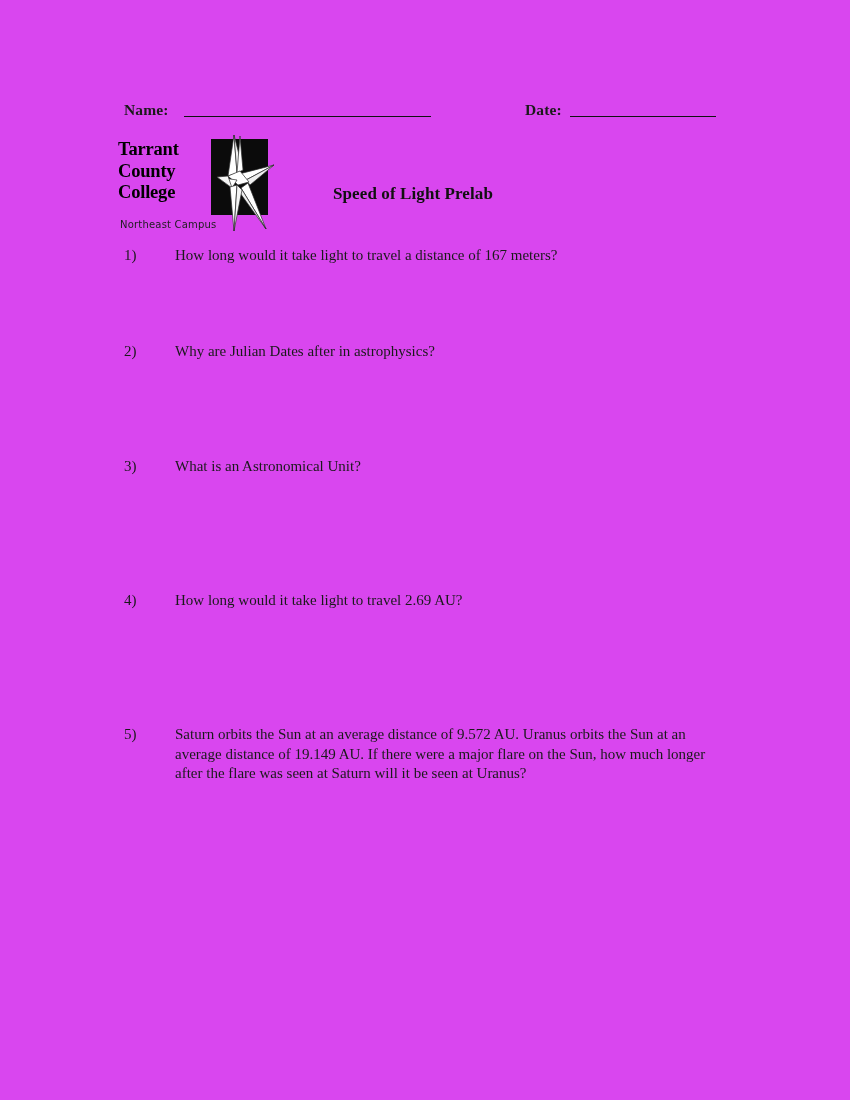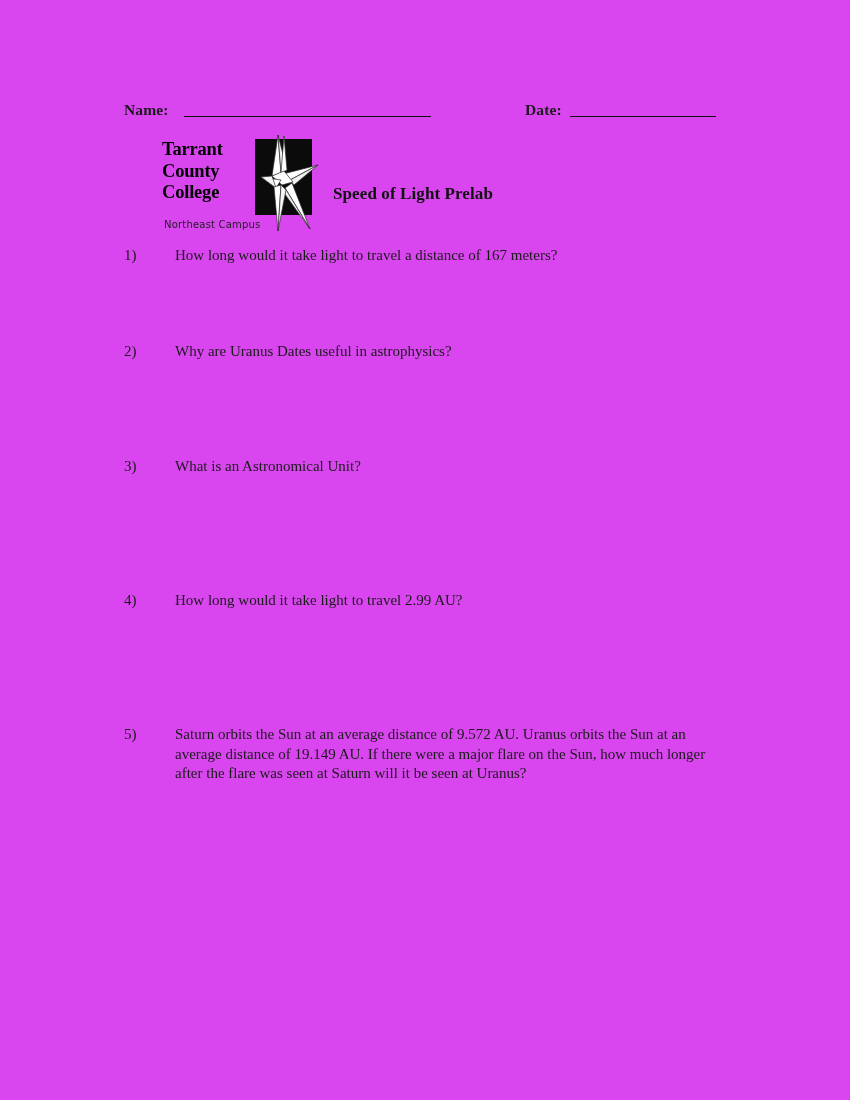--- a/index.html
+++ b/index.html
@@ -58,21 +58,20 @@
     height: 108px;
   }
 
   
   .tcc-logo {
     position: absolute;
     left: 118px;
     top: 5px;
     width: 160px;
     height: 100px;
-    margin-left: 44px;
   }
   .tcc-wordmark {
     position: absolute;
     left: 0;
     top: 6px;
     width: 86px;
     font-family: "Liberation Serif", "DejaVu Serif", serif;
     font-weight: bold;
     font-size: 18.5px;
     line-height: 21.5px;
@@ -253,31 +252,31 @@
 
   </div>
 
   <div class="question" id="question-1">
     <div class="q-num">1)</div>
     <div class="q-text">How long would it take light to travel a distance of 167 meters?</div>
   </div>
 
   <div class="question" id="question-2">
     <div class="q-num">2)</div>
-    <div class="q-text">Why are Uranus Dates useful in astrophysics?</div>
+    <div class="q-text">Why are Julian Dates after in astrophysics?</div>
   </div>
 
   <div class="question" id="question-3">
     <div class="q-num">3)</div>
     <div class="q-text">What is an Astronomical Unit?</div>
   </div>
 
   <div class="question" id="question-4">
     <div class="q-num">4)</div>
-    <div class="q-text">How long would it take light to travel 2.99 AU?</div>
+    <div class="q-text">How long would it take light to travel 2.69 AU?</div>
   </div>
 
   <div class="question" id="question-5">
     <div class="q-num">5)</div>
     <div class="q-text">Saturn orbits the Sun at an average distance of 9.572 AU.  Uranus orbits the Sun at an average distance of 19.149 AU.  If there were a major flare on the Sun, how much longer after the flare was seen at Saturn will it be seen at Uranus?</div>
   </div>
 
 </div>
 
 </body></html>

